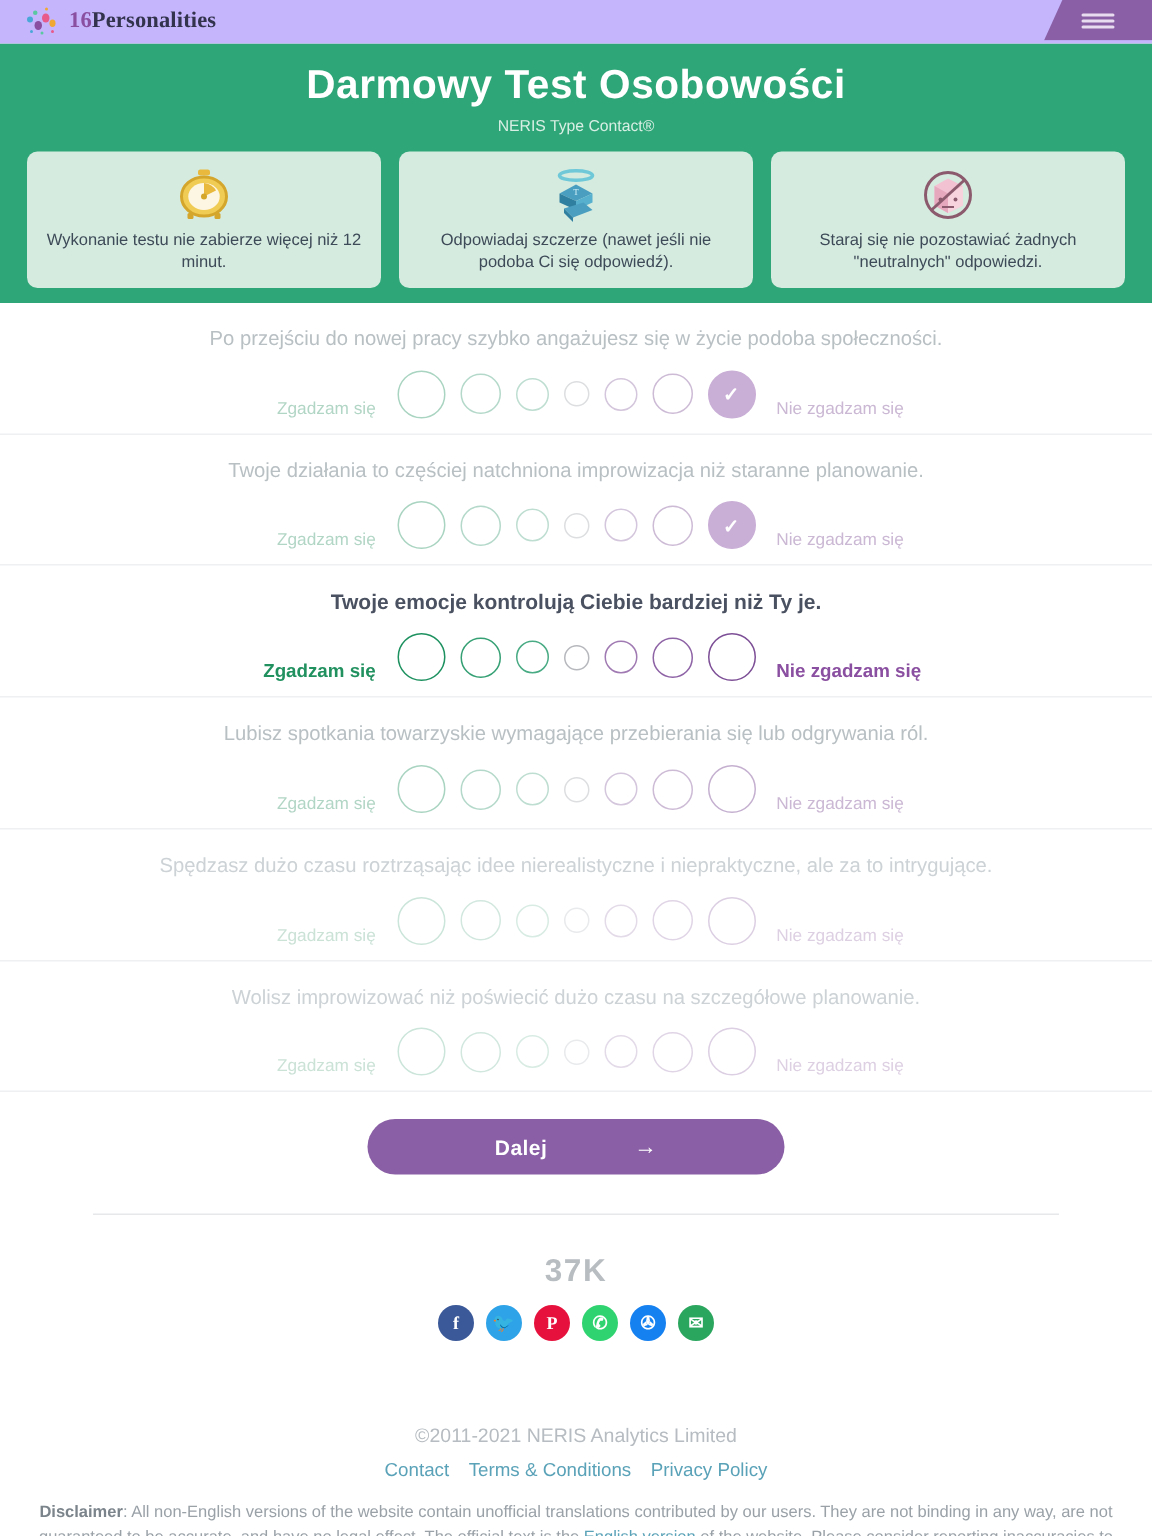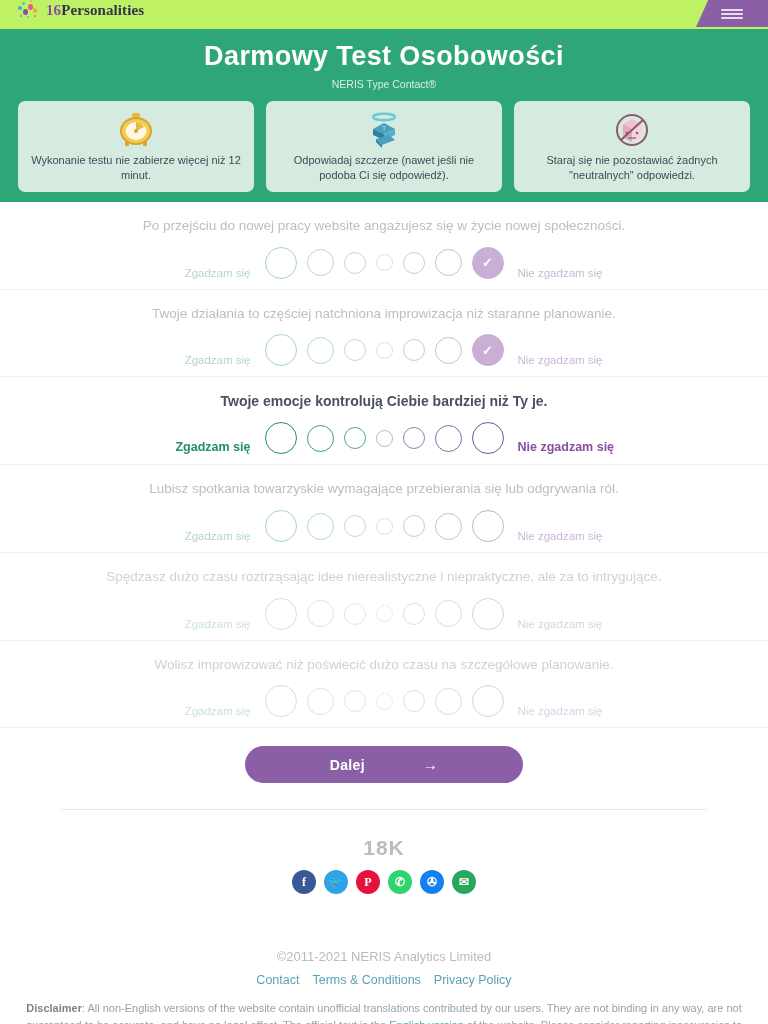--- a/index.html
+++ b/index.html
@@ -6,22 +6,22 @@
   html, body {
     width: 768px; height: 1024px;
     font-family: "Liberation Sans", sans-serif;
     background: #ffffff;
     overflow: hidden;
   }
   .page { position: relative; width: 768px; height: 1024px; background:#fff; }
 
   
   .topbar {
-    position: relative; height: 29px; background:#bef264;
-    display:flex; align-items:flex-start; padding-left:18px;
+    position: relative; height: 29px; background:#c4b5fd;
+    display:flex; align-items:center; padding-left:18px;
   }
   .logo-wrap { display:flex; align-items:center; gap:6px; }
   .logo-dots { width:22px; height:20px; position:relative; }
   .logo-dots span { position:absolute; border-radius:50%; }
   .logo-text { font-family:"Liberation Serif", serif; font-size:15px; font-weight:bold; letter-spacing:.1px; }
   .logo-16 { color:#8a4fa0; }
   .logo-rest { color:#33334d; }
 
   .menu-shape {
     position:absolute; top:0; right:0; width:72px; height:27px;
@@ -248,21 +248,21 @@
           </svg>
         </div>
         <div class="card-text">Staraj się nie pozostawiać żadnych "neutralnych" odpowiedzi.</div>
       </div>
 
     </div>
   </div>
 
   <div class="questions">
       <div class="q faded">
-        <div class="q-text">Po przejściu do nowej pracy website angażujesz się w życie nowej społeczności.</div>
+        <div class="q-text">Po przejściu do nowej pracy szybko angażujesz się w życie podoba społeczności.</div>
         <div class="scale">
           <span class="scale-label left">Zgadzam się</span>
           <div class="opts">
             <div class="opt s0 i0"></div>
             <div class="opt s1 i1"></div>
             <div class="opt s2 i2"></div>
             <div class="opt s3 i3"></div>
             <div class="opt s4 i4"></div>
             <div class="opt s5 i5"></div>
             <div class="opt s6 i6 selected">
@@ -357,21 +357,21 @@
     </div>
 
   <div class="next-row">
     <button class="next-btn">
       <span>Dalej</span>
       <span class="arrow">→</span>
     </button>
   </div>
 
   <div class="divider"></div>
-  <div class="share-count">18K</div>
+  <div class="share-count">37K</div>
   <div class="share-row">
       <button class="share-btn" style="background: rgb(59, 89, 152);">f</button>
       <button class="share-btn" style="background: rgb(47, 163, 232);">🐦</button>
       <button class="share-btn" style="background: rgb(230, 18, 61);">P</button>
       <button class="share-btn" style="background: rgb(47, 211, 111);">✆</button>
       <button class="share-btn" style="background: rgb(21, 128, 240);">✇</button>
       <button class="share-btn" style="background: rgb(43, 166, 94);">✉</button>
     </div>
 
   <div class="footer">

